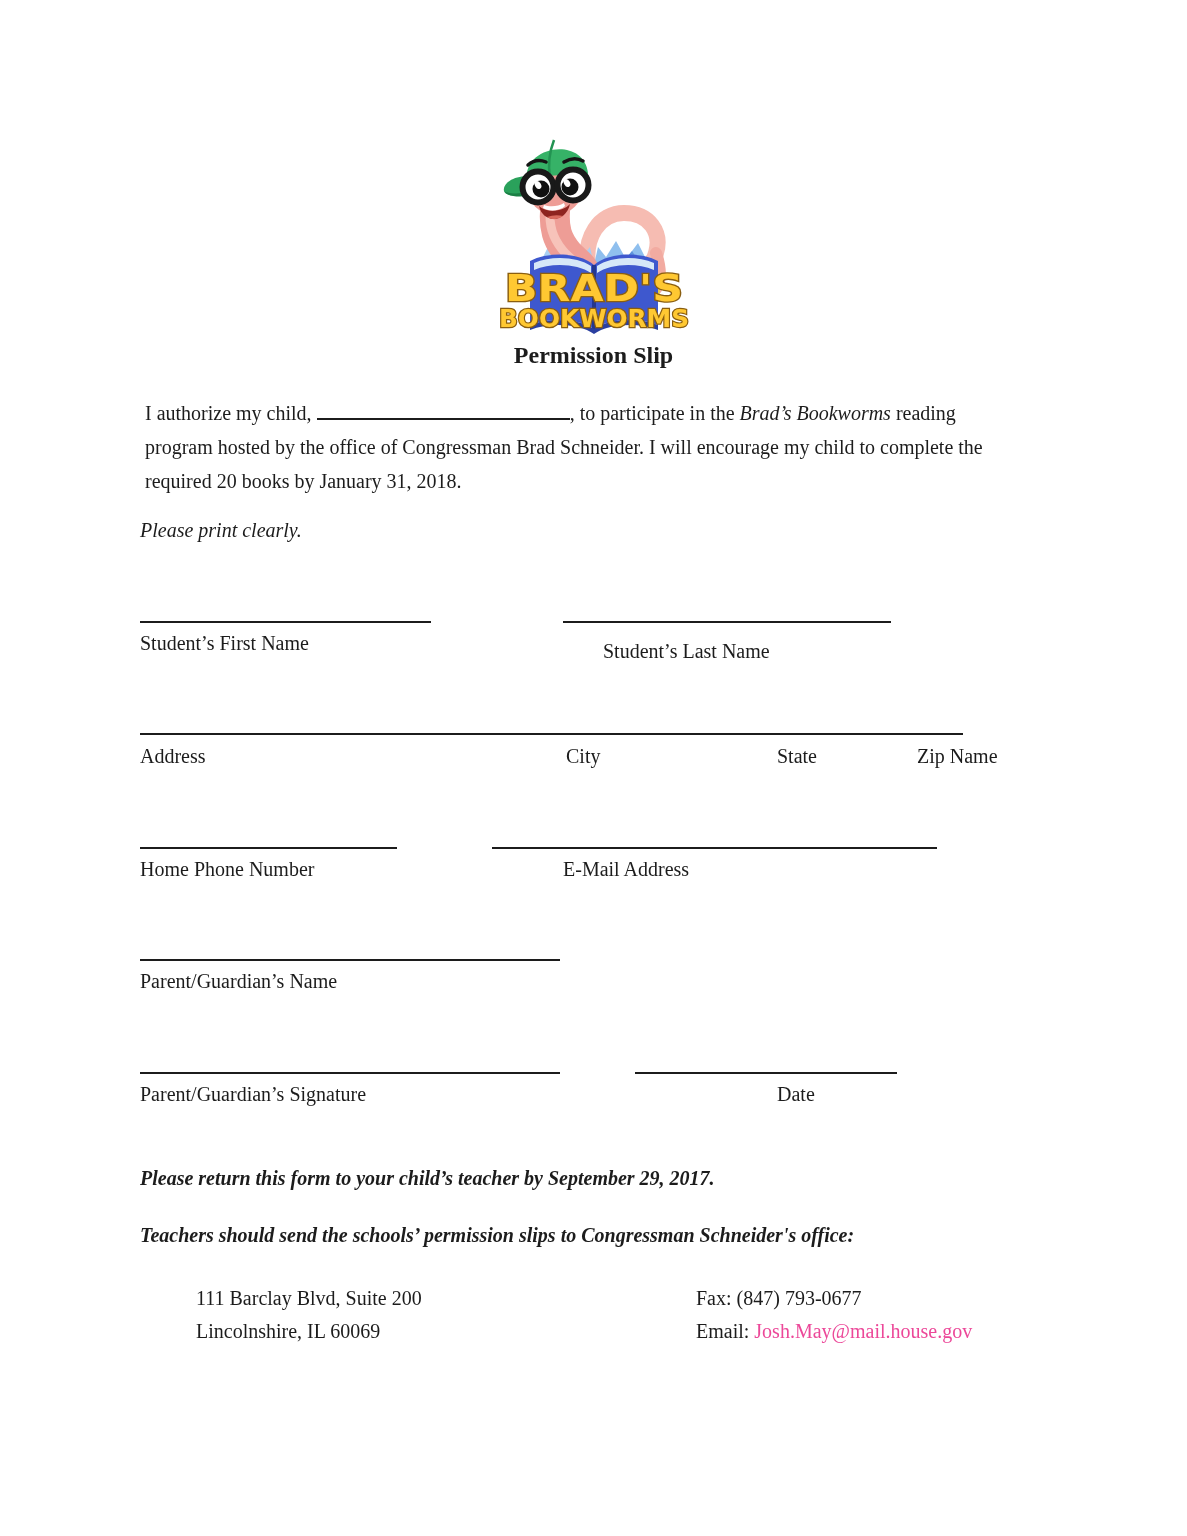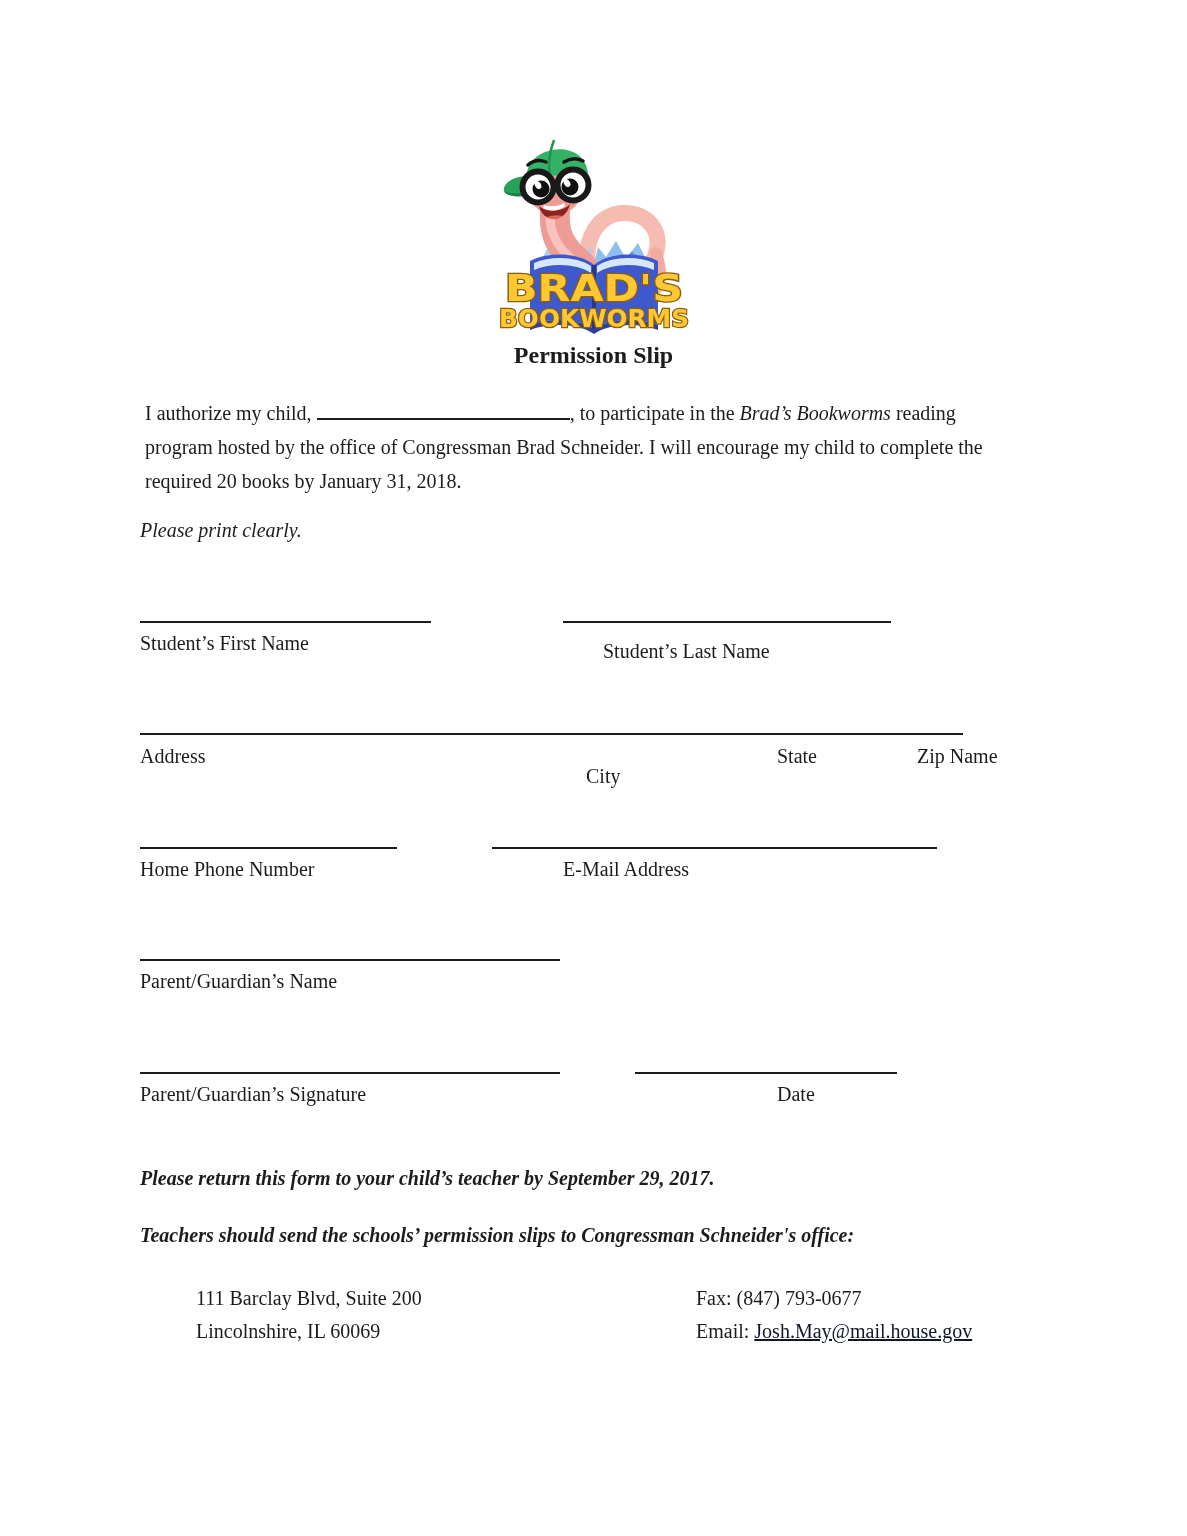--- a/index.html
+++ b/index.html
@@ -35,21 +35,21 @@
 
   .fline { position:absolute; height:0; border-top:2px solid #1c1c1c; }
   .flabel { position:absolute; font-size:20px; white-space:nowrap; }
 
   .note {
     position:absolute; left:140px;
     font-size:20px; font-weight:bold; font-style:italic; white-space:nowrap;
   }
 
   .contact-col { position:absolute; font-size:20px; line-height:33px; }
-  .email-link { color:#0f172a; text-decoration:underline; cursor:pointer; }
+  .email-link { color:#ec4899; cursor:pointer; }
 
   .logo-word1 {
     font-family:"DejaVu Sans", sans-serif; font-weight:bold; font-size:38px;
     fill:#FFC832; stroke:#8A5E10; stroke-width:2.6px; paint-order:stroke;
   }
   .logo-word2 {
     font-family:"DejaVu Sans", sans-serif; font-weight:bold; font-size:25px;
     fill:#FFC832; stroke:#8A5E10; stroke-width:2.4px; paint-order:stroke;
   }
 </style>
@@ -119,21 +119,21 @@
 
   <div class="print-note">Please print clearly.</div>
 
   <div class="fline" style="left:140px; top:621px; width:291px;"></div>
   <div class="fline" style="left:563px; top:621px; width:328px;"></div>
   <div class="flabel" style="left:140px; top:632px;">Student’s First Name</div>
   <div class="flabel" style="left:563px; top:640px;margin-left:40px;">Student’s Last Name</div>
 
   <div class="fline" style="left:140px; top:733px; width:823px;"></div>
   <div class="flabel" style="left:140px; top:745px;">Address</div>
-  <div class="flabel" style="left:586px; top:745px;margin-top:20px;">City</div>
+  <div class="flabel" style="left:566px; top:745px;">City</div>
   <div class="flabel" style="left:777px; top:745px;">State</div>
   <div class="flabel" style="left:917px; top:745px;">Zip Name</div>
 
   <div class="fline" style="left:140px; top:847px; width:257px;"></div>
   <div class="fline" style="left:492px; top:847px; width:445px;"></div>
   <div class="flabel" style="left:140px; top:858px;">Home Phone Number</div>
   <div class="flabel" style="left:563px; top:858px;">E-Mail Address</div>
 
   <div class="fline" style="left:140px; top:959px; width:420px;"></div>
   <div class="flabel" style="left:140px; top:970px;">Parent/Guardian’s Name</div>

